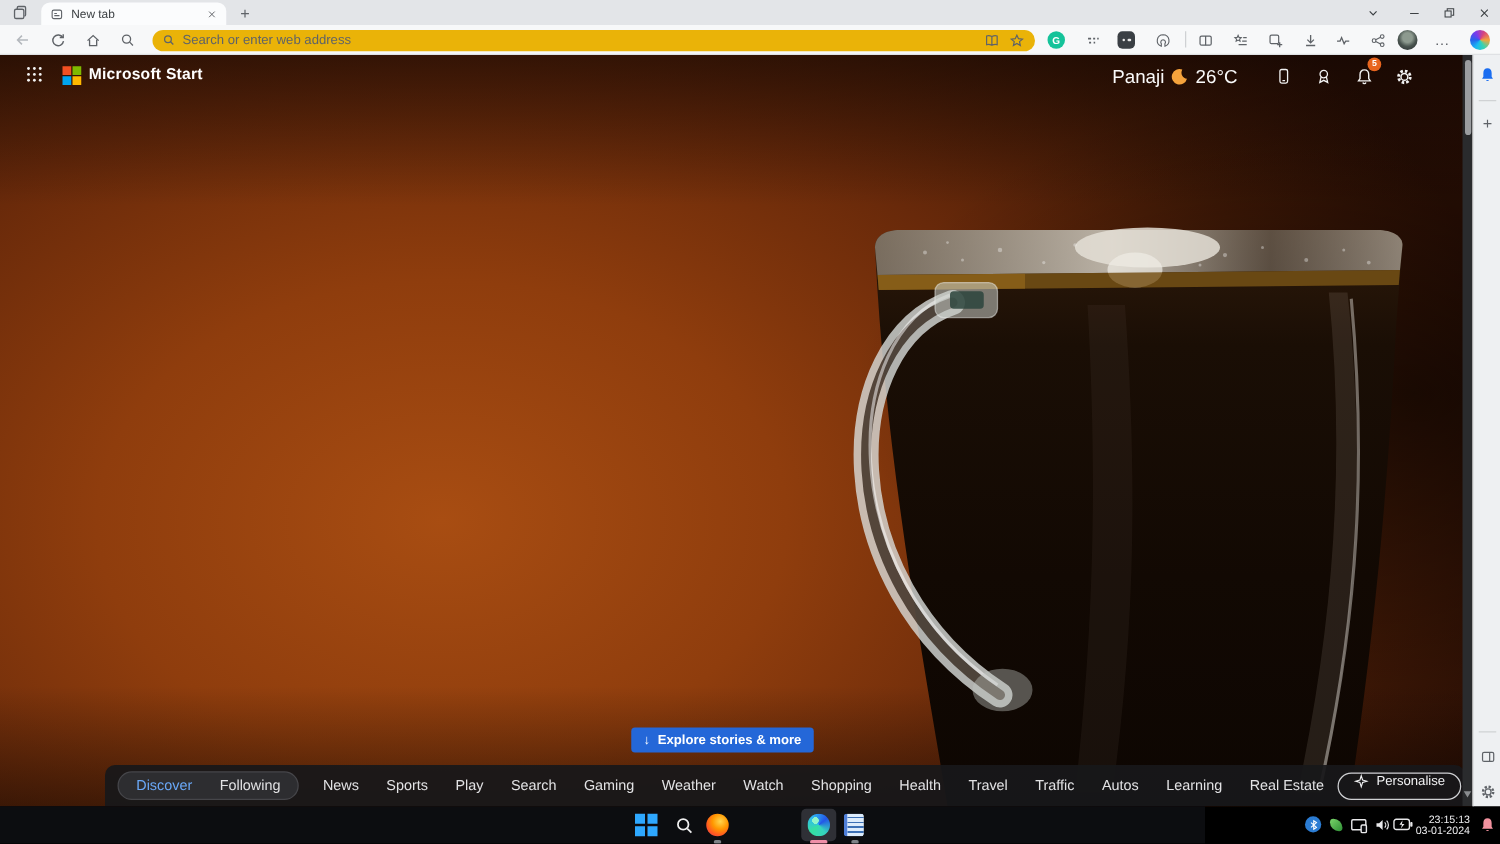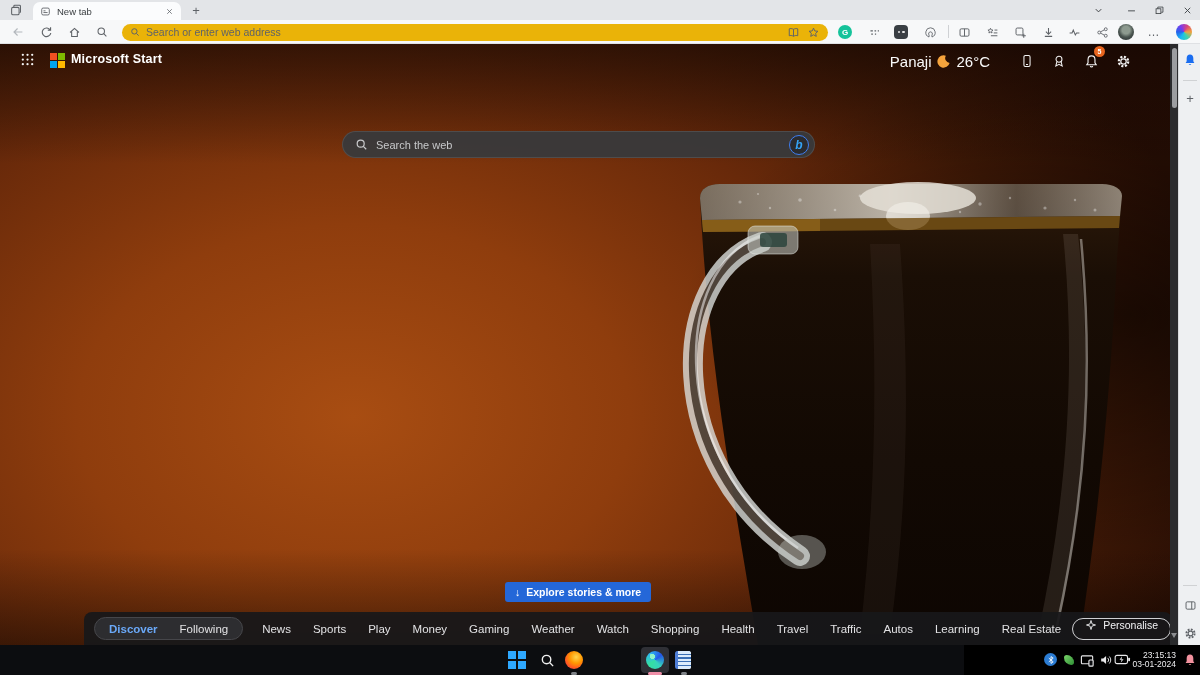--- a/index.html
+++ b/index.html
@@ -60,21 +60,21 @@
     font-size:12px;font-weight:bold;font-style:italic;background:rgba(20,24,34,.4)}
 
   .explore{position:absolute;left:505px;top:538px;width:146px;height:20px;border-radius:3px;background:#2467d8;
     display:flex;align-items:center;justify-content:center;gap:6px;color:#fff;font-size:10.5px;font-weight:bold}
 
   .navbar{position:absolute;left:84px;top:568px;width:1088px;height:33px;background:rgba(24,24,26,.93);
     border-radius:8px 8px 0 0;display:flex;align-items:center;padding:0 14px 0 10px}
   .feedpill{display:flex;align-items:center;background:#2d2d30;border:1px solid #46464a;border-radius:14px;height:23px;padding:0 3px;margin-right:8px}
   .feedpill .navitem{padding:0 11px}
   .navitem{font-size:11.5px;color:#e2e2e4;padding:0 11px;white-space:nowrap;cursor:default}
-  .navitem.active{color:#6aa8f7;font-weight:bold}
+  .navitem.active{color:#6aa8f7;font-weight:normal}
   .personalise{margin-left:auto;display:flex;align-items:flex-start;gap:6px;height:22px;padding:0 12px;border:1px solid #cfd0d3;
     border-radius:13px;color:#f2f2f4;font-size:10.5px}
 
   .pg-scroll{position:absolute;left:1170px;top:0;width:8px;height:601px;background:#2a2b2d}
   .pg-thumb{position:absolute;left:1171.5px;top:4px;width:5px;height:60px;border-radius:3px;background:#9b9da0}
   .pg-down{position:absolute;left:1171px;top:589px;width:0;height:0;border-left:3px solid transparent;border-right:3px solid transparent;border-top:5px solid #8a8c8f}
 
   
   .sidebar{position:absolute;left:1178px;top:44px;width:22px;height:601px;background:#eef0f2;border-left:1px solid #d8dadc}
   .sb-item{position:absolute;left:3px;width:16px;height:16px;display:flex;align-items:center;justify-content:center;color:#5f6368}
@@ -356,45 +356,35 @@
         <span class="badge">5</span>
       </span>
       <span class="hbtn">
         <svg viewBox="0 0 16 16" width="15" height="15">
             <circle cx="8" cy="8" r="5" fill="none" stroke="currentColor" stroke-width="2.4" stroke-dasharray="2.2 1.7"></circle>
             <circle cx="8" cy="8" r="2.9" fill="none" stroke="currentColor" stroke-width="1.3"></circle>
           </svg>
       </span>
     </div>
 
-    <div class="websearch">
-      <span style="color:#c9cacc">
-        <svg viewBox="0 0 16 16" width="13" height="13">
-            <circle cx="7" cy="7" r="4.3" fill="none" stroke="currentColor" stroke-width="1.5"></circle>
-            <line x1="10.3" y1="10.3" x2="13.8" y2="13.8" stroke="currentColor" stroke-width="1.5"></line>
-          </svg>
-      </span>
-      <input placeholder="Search the web" style="">
-      <span class="bing">b</span>
-    </div>
 
     <div class="explore">
       <span>↓</span>
       <span>Explore stories &amp; more</span>
     </div>
 
     <div class="navbar">
       <span class="feedpill">
         <span class="navitem active">Discover</span>
         <span class="navitem">Following</span>
       </span>
       <span class="navitem">News</span>
       <span class="navitem">Sports</span>
       <span class="navitem">Play</span>
-      <span class="navitem">Money</span>
+      <span class="navitem">Search</span>
       <span class="navitem">Gaming</span>
       <span class="navitem">Weather</span>
       <span class="navitem">Watch</span>
       <span class="navitem">Shopping</span>
       <span class="navitem">Health</span>
       <span class="navitem">Travel</span>
       <span class="navitem">Traffic</span>
       <span class="navitem">Autos</span>
       <span class="navitem">Learning</span>
       <span class="navitem">Real Estate</span>

